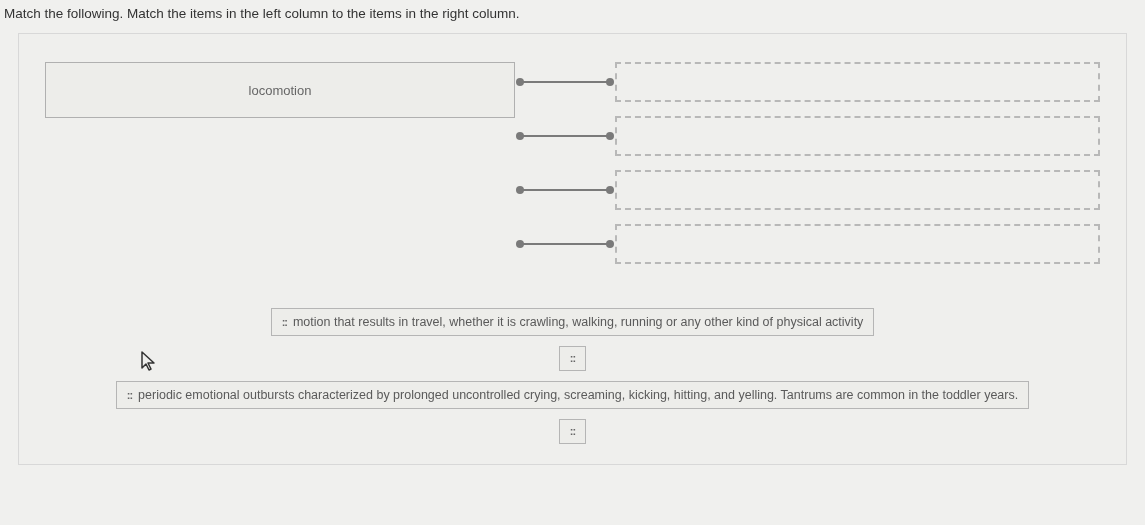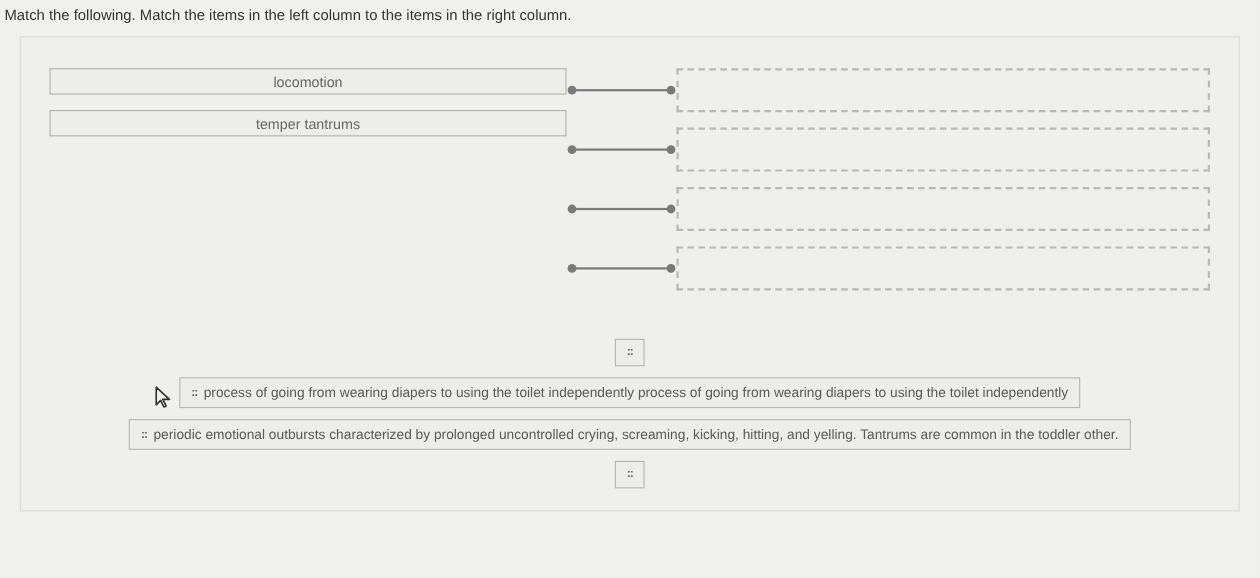--- a/index.html
+++ b/index.html
@@ -35,21 +35,21 @@
       margin-bottom: 30px;
     }
     .left-col, .mid-col, .right-col {
       display: flex;
       flex-direction: column;
       justify-content: flex-start;
     }
     .term-box {
       border: 1px solid #b0b0b0;
       background: #ededea;
-      height: 24px;
+      height: 56px;
       display: flex;
       align-items: center;
       justify-content: center;
       margin-bottom: 14px;
       color: #666;
       font-size: 13px;
     }
     .connector {
       height: 40px;
       margin-bottom: 14px;
@@ -116,21 +116,20 @@
 </head>
 <body>
 
 <div class="instruction">Match the following. Match the items in the left column to the items in the right column.</div>
 
 <div class="container">
 
   <div class="match-area">
     <div class="left-col">
       <div class="term-box">locomotion</div>
-      <div class="term-box">temper tantrums</div>
     </div>
     <div class="mid-col">
       <div class="connector">
           <div class="connector-line"></div>
         </div>
       <div class="connector">
           <div class="connector-line"></div>
         </div>
       <div class="connector">
           <div class="connector-line"></div>
@@ -143,28 +142,28 @@
       <div class="drop-box"></div>
       <div class="drop-box"></div>
       <div class="drop-box"></div>
       <div class="drop-box"></div>
     </div>
   </div>
 
   <div class="options-area">
     <div class="option-item">
       <span class="drag-handle">::</span>
+      <span>motion that results in travel, whether it is crawling, walking, running or any other kind of physical activity</span>
     </div>
     <div class="option-item">
       <span class="drag-handle">::</span>
-      <span>process of going from wearing diapers to using the toilet independently process of going from wearing diapers to using the toilet independently</span>
     </div>
     <div class="option-item">
       <span class="drag-handle">::</span>
-      <span>periodic emotional outbursts characterized by prolonged uncontrolled crying, screaming, kicking, hitting, and yelling. Tantrums are common in the toddler other.</span>
+      <span>periodic emotional outbursts characterized by prolonged uncontrolled crying, screaming, kicking, hitting, and yelling. Tantrums are common in the toddler years.</span>
     </div>
     <div class="option-item">
       <span class="drag-handle">::</span>
     </div>
   </div>
 
 </div>
 
 <svg class="cursor-arrow" width="18" height="22" viewBox="0 0 18 22">
   <path d="M2 2 L2 18 L6 14 L9 20 L11 19 L8 13 L14 13 Z" fill="none" stroke="#333" stroke-width="1.5" stroke-linejoin="round"></path>

